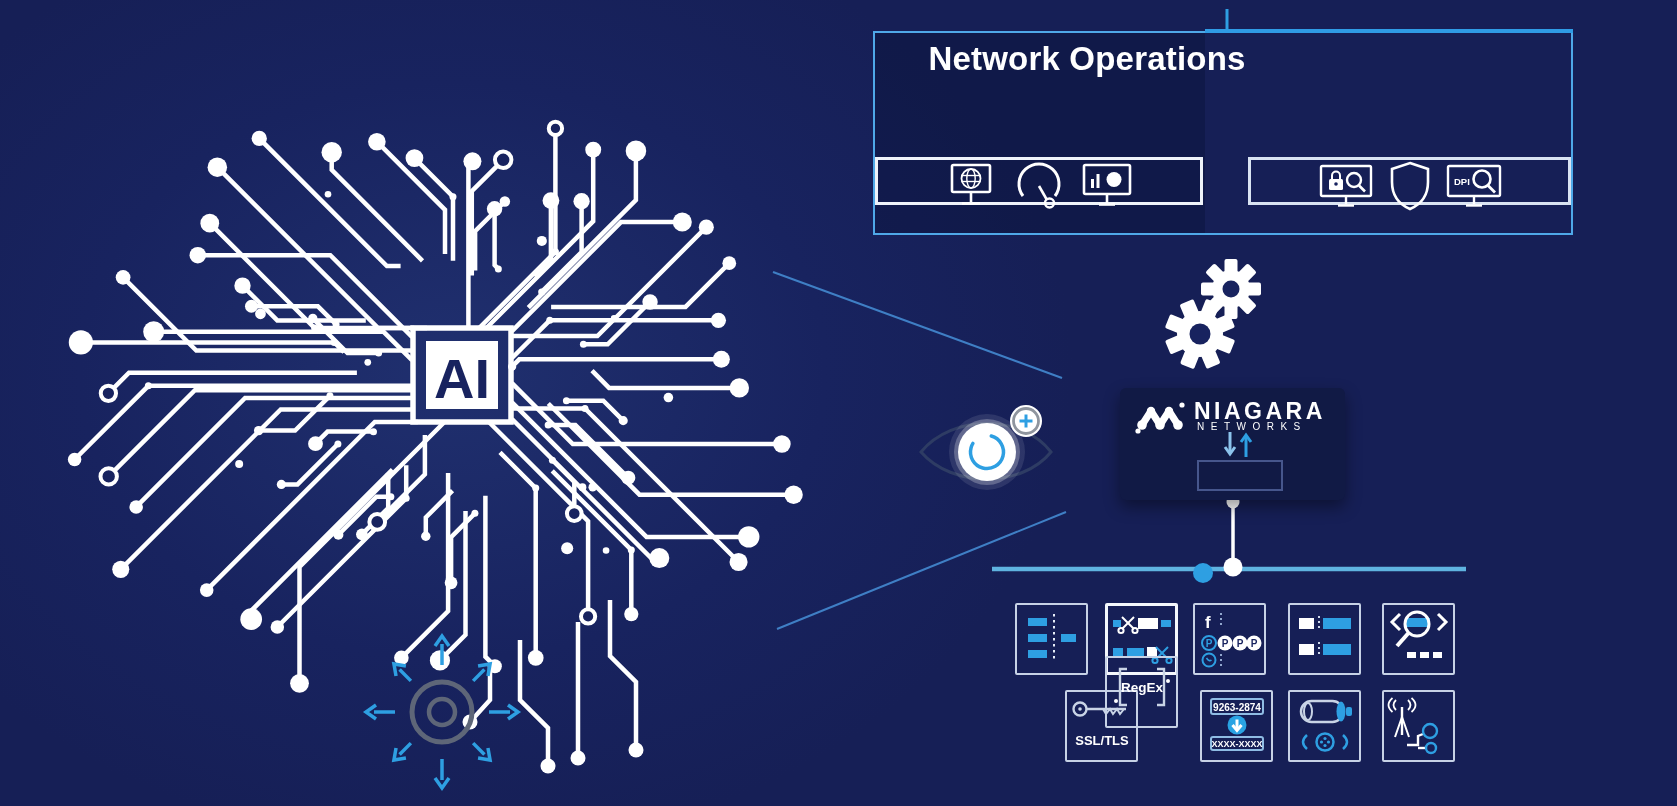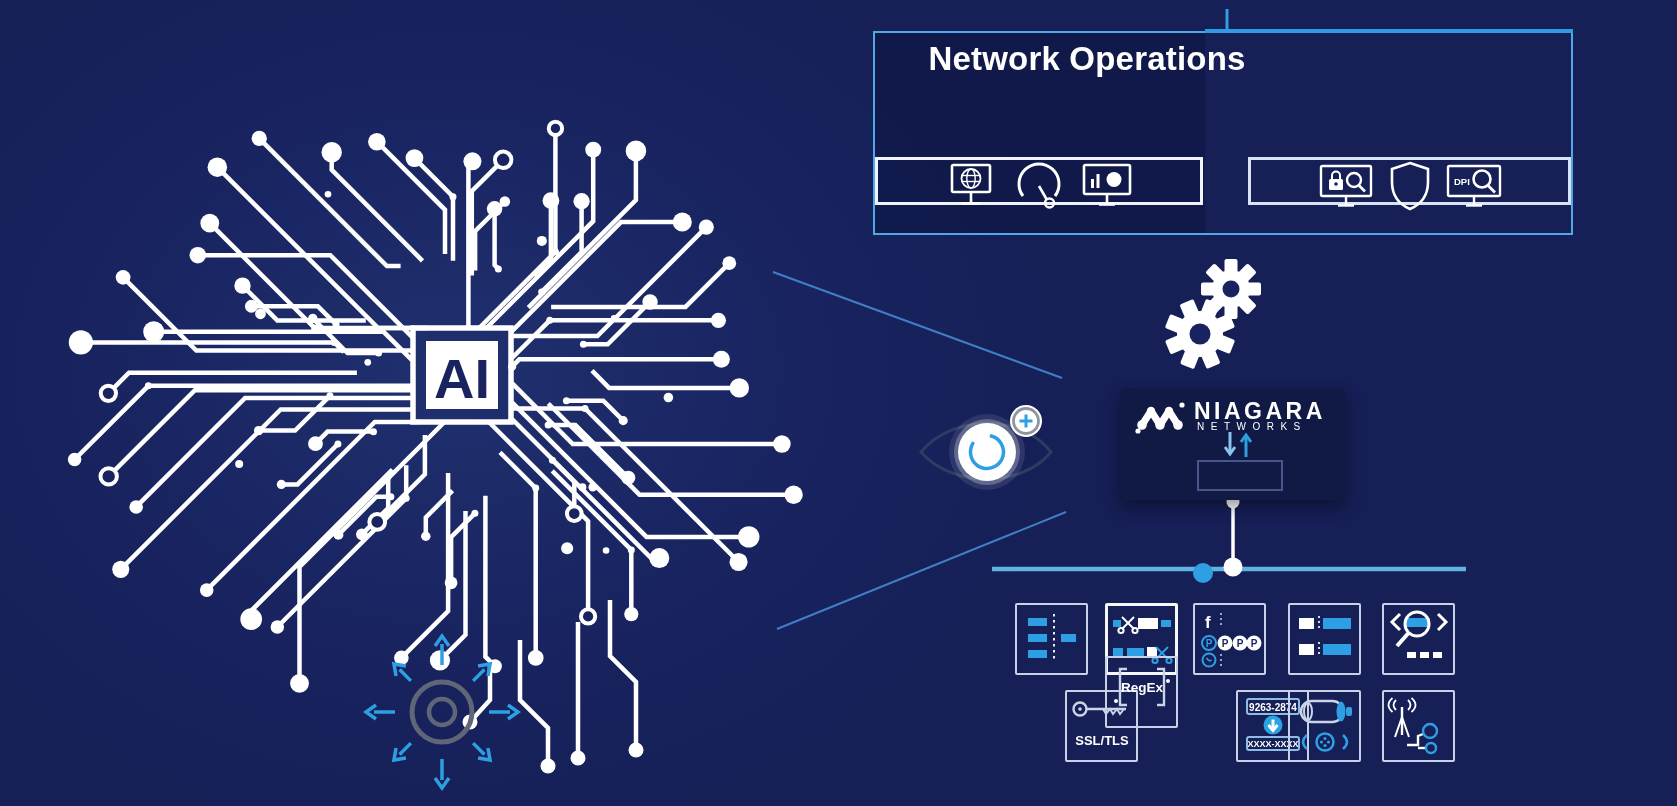--- a/index.html
+++ b/index.html
@@ -478,21 +478,21 @@
   <div class="abs cap" style="left:1105px;top:656px">
     <svg width="64" height="62" viewBox="0 0 64 62">
       <path d="M17 8 h-7 v36 h7" stroke="#c9d4e6" stroke-width="2.4" fill="none"></path>
       <path d="M47 8 h7 v36 h-7" stroke="#c9d4e6" stroke-width="2.4" fill="none"></path>
       <circle cx="6" cy="40" r="2" fill="#fff"></circle>
         <circle cx="58" cy="20" r="2" fill="#fff"></circle>
       <text x="32" y="31" text-anchor="middle" font-size="13.5" font-weight="bold" fill="#fff">RegEx</text>
     </svg>
   </div>
 
-  <div class="abs cap" style="left:1236px;top:690px">
+  <div class="abs cap" style="left:1200px;top:690px">
     <svg width="64" height="62" viewBox="0 0 64 62">
       <rect x="6" y="4" width="52" height="15" rx="2" fill="none" stroke="#8fbce4" stroke-width="2"></rect>
       <text x="32" y="15.5" text-anchor="middle" font-size="10" font-weight="bold" fill="#fff">9263-2874</text>
       <circle cx="32" cy="30" r="9.5" fill="#29a3e3"></circle>
       <line x1="32" y1="24.5" x2="32" y2="33.5" stroke="#fff" stroke-width="3"></line>
       <path d="M27.5 30 L32 35.5 L36.5 30" stroke="#fff" stroke-width="3" fill="none"></path>
       <rect x="6" y="42" width="52" height="13" rx="2" fill="none" stroke="#8fbce4" stroke-width="2"></rect>
       <text x="32" y="52" text-anchor="middle" font-size="9" font-weight="bold" fill="#fff">XXXX-XXXX</text>
     </svg>
   </div>

